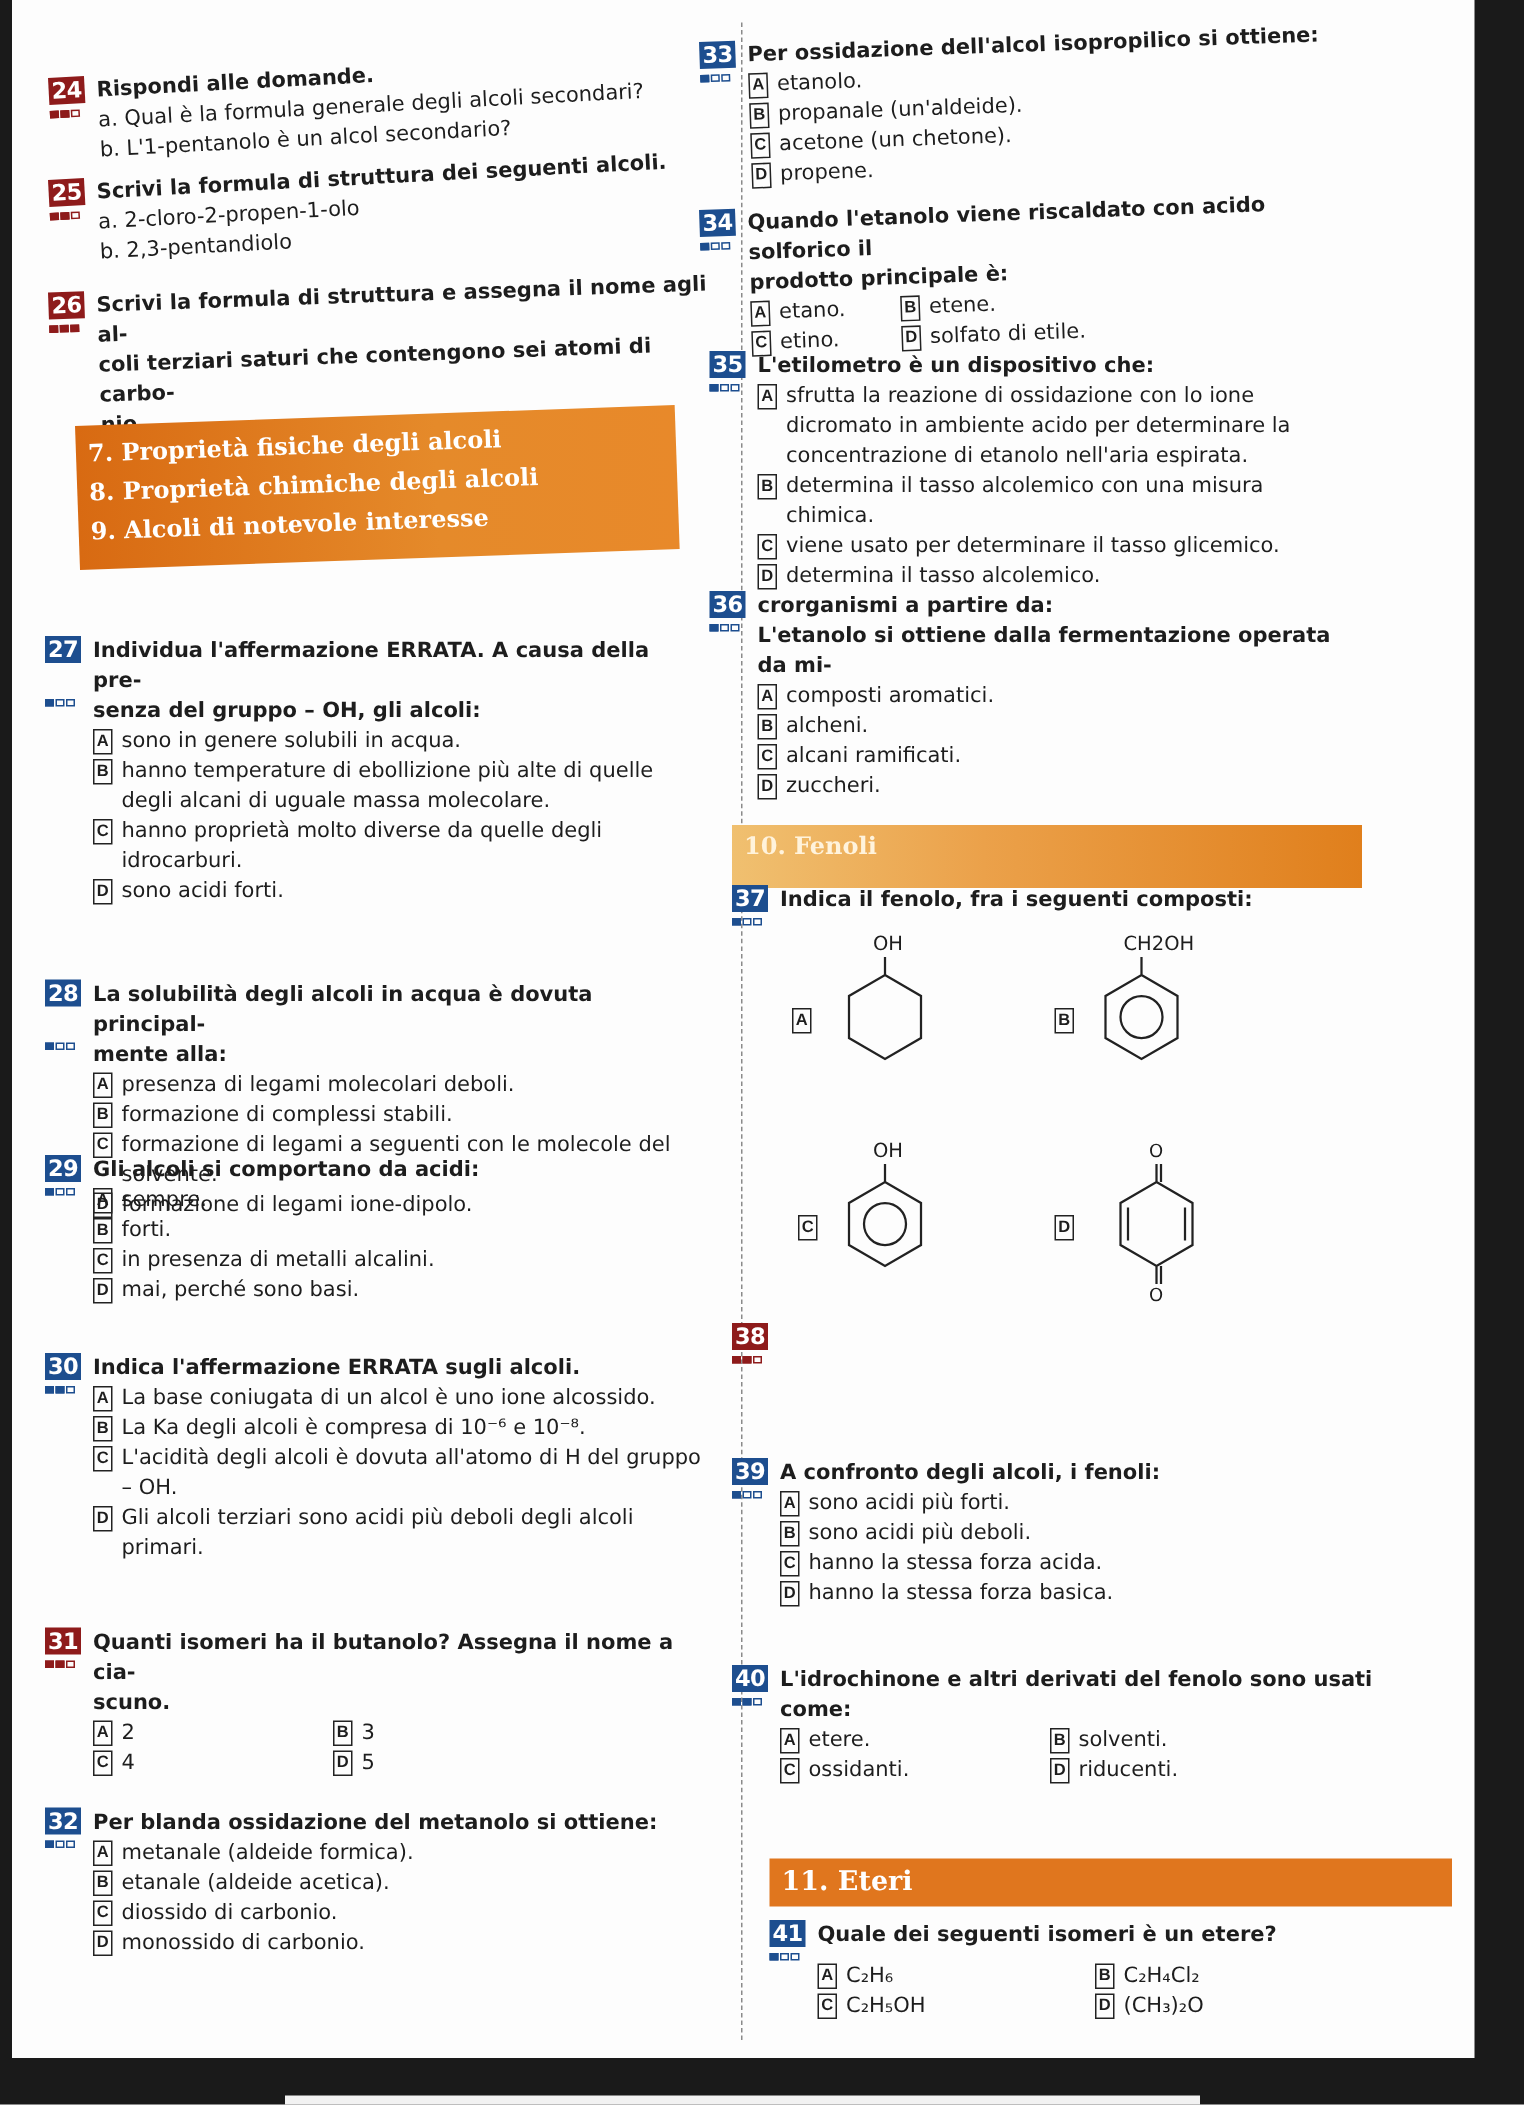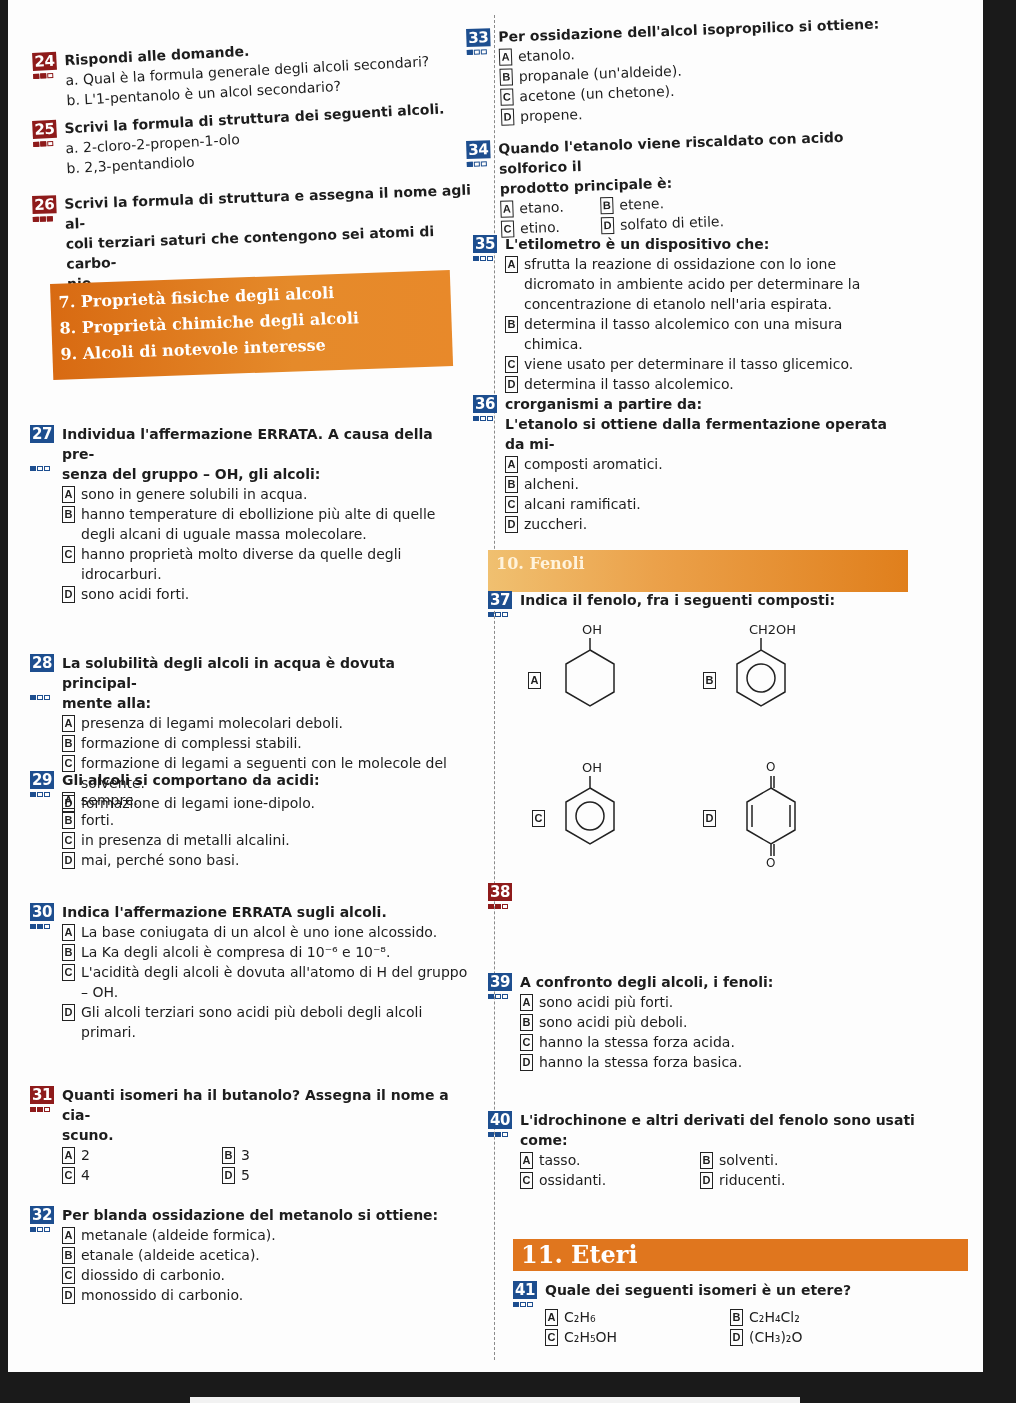--- a/index.html
+++ b/index.html
@@ -524,39 +524,39 @@
             <span class="dot"></span>
           </div></div>
       <div class="qtext">
           <div>L'idrochinone e altri derivati del fenolo sono usati</div>
           <div>come:</div>
         </div>
     </div>
     <div class="grid2" style="grid-template-columns:180px 180px;">
       <div class="opt">
           <span class="box">A</span>
-          <span>tasso.</span>
+          <span>etere.</span>
         </div>
       <div class="opt">
           <span class="box">B</span>
           <span>solventi.</span>
         </div>
       <div class="opt">
           <span class="box">C</span>
           <span>ossidanti.</span>
         </div>
       <div class="opt">
           <span class="box">D</span>
           <span>riducenti.</span>
         </div>
     </div>
   </div>
 
   <div class="section-banner" style="left:505px; top:1239px; width:455px; height:32px; background:#e0761e;">
-    <div class="banner-line" style="line-height:32px; font-size:24px;">11. Eteri</div>
+    <div class="banner-line" style="line-height:32px; font-size:18px;">11. Eteri</div>
   </div>
 
   <div class="ex" style="left:505px; top:1280px; width:440px;">
     <div class="qline">
       <div class="badge-wrap"><span class="badge blue">41</span>
         <div class="dots blue">
             <span class="dot on"></span>
             <span class="dot"></span>
             <span class="dot"></span>
           </div></div>

